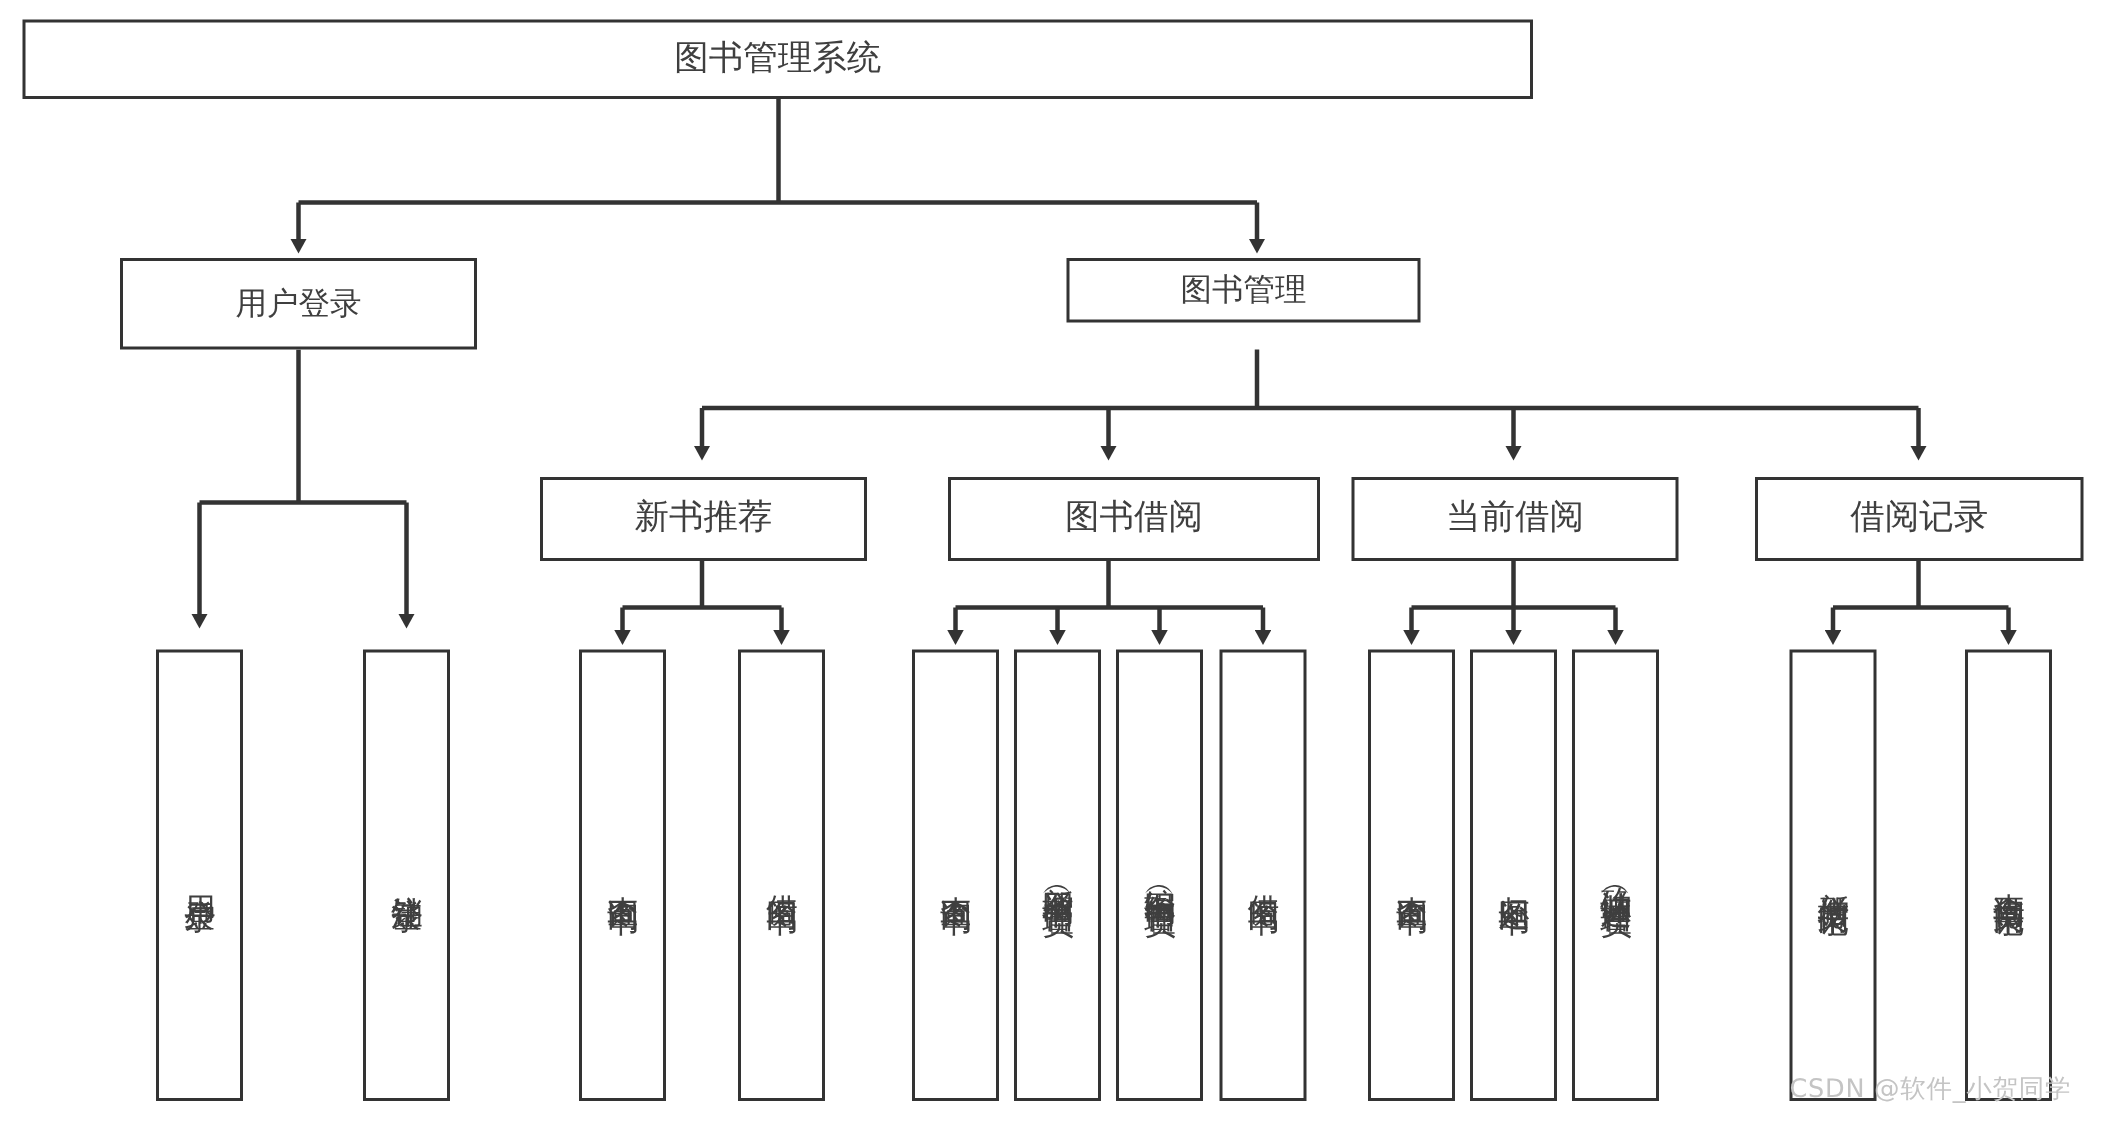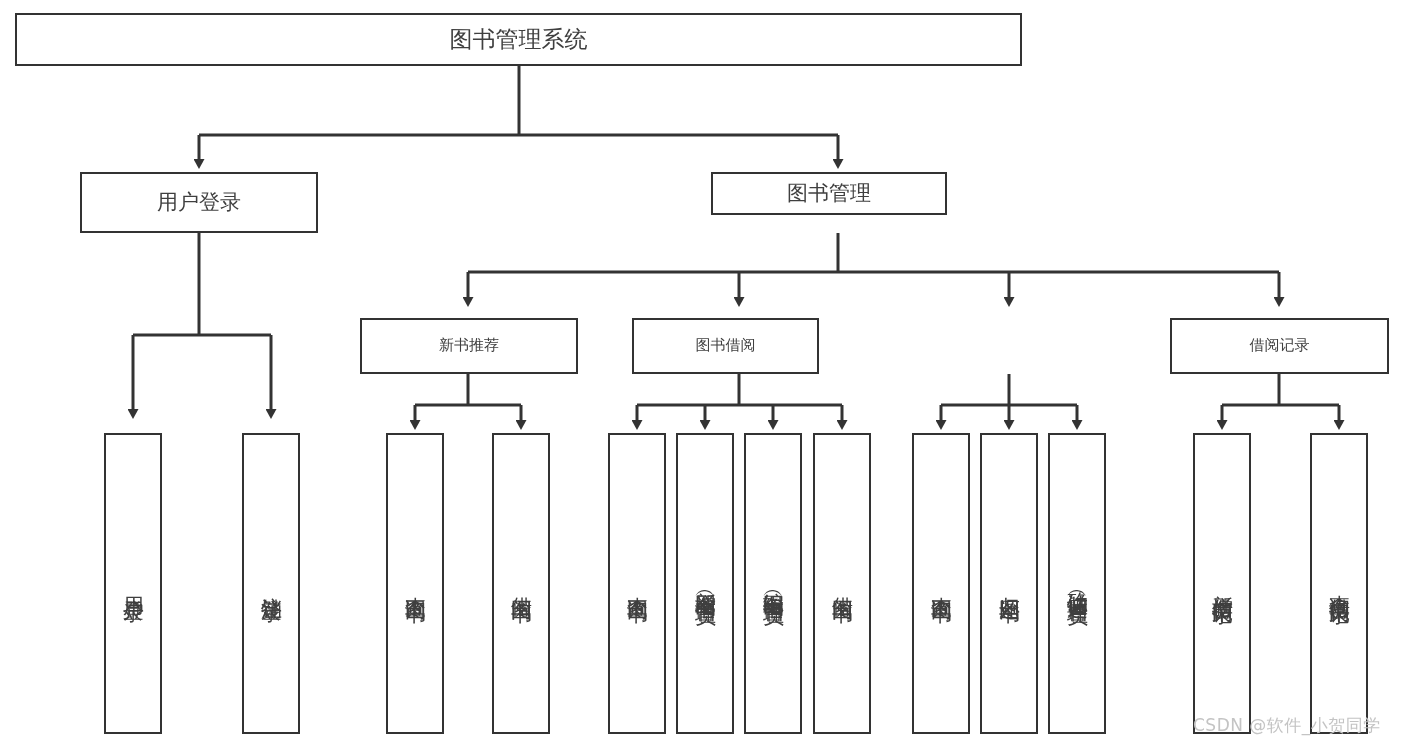--- a/index.html
+++ b/index.html
@@ -39,21 +39,21 @@
     line-height: 1.18;
     text-align: center;
   }
   .node.root {
     font-size: 23px;
   }
   .node.level2 {
     font-size: 21px;
   }
   .node.level3 {
-    font-size: 15px;
+    font-size: 23px;
     justify-content: center;
   }
   .node.leaf {
     font-size: 21px;
     writing-mode: vertical-rl;
     text-orientation: upright;
     letter-spacing: 2px;
     padding: 6px 0;
     align-items: center;
     justify-content: center;
@@ -136,22 +136,25 @@
   <div class="node level2" style="left:80px; top:172px; width:238px; height:61px;">
     <span>用户登录</span>
   </div>
   <div class="node level2" style="left:711px; top:172px; width:236px; height:43px;">
     <span>图书管理</span>
   </div>
 
   <div class="node level3" style="left:360px; top:318px; width:218px; height:56px;">
     <span>新书推荐</span>
   </div>
-  <div class="node level3" style="left:632px; top:318px; width:187px; height:56px;">
+  <div class="node level3" style="left:632px; top:318px; width:248px; height:56px;">
     <span>图书借阅</span>
+  </div>
+  <div class="node level3" style="left:901px; top:318px; width:218px; height:56px;">
+    <span>当前借阅</span>
   </div>
   <div class="node level3" style="left:1170px; top:318px; width:219px; height:56px;">
     <span>借阅记录</span>
   </div>
 
   <div class="node leaf" style="left:104px; top:433px; width:58px; height:301px;">
     <span class="leaf-text">用户登录</span>
   </div>
   <div class="node leaf" style="left:242px; top:433px; width:58px; height:301px;">
     <span class="leaf-text">注销登录</span>

